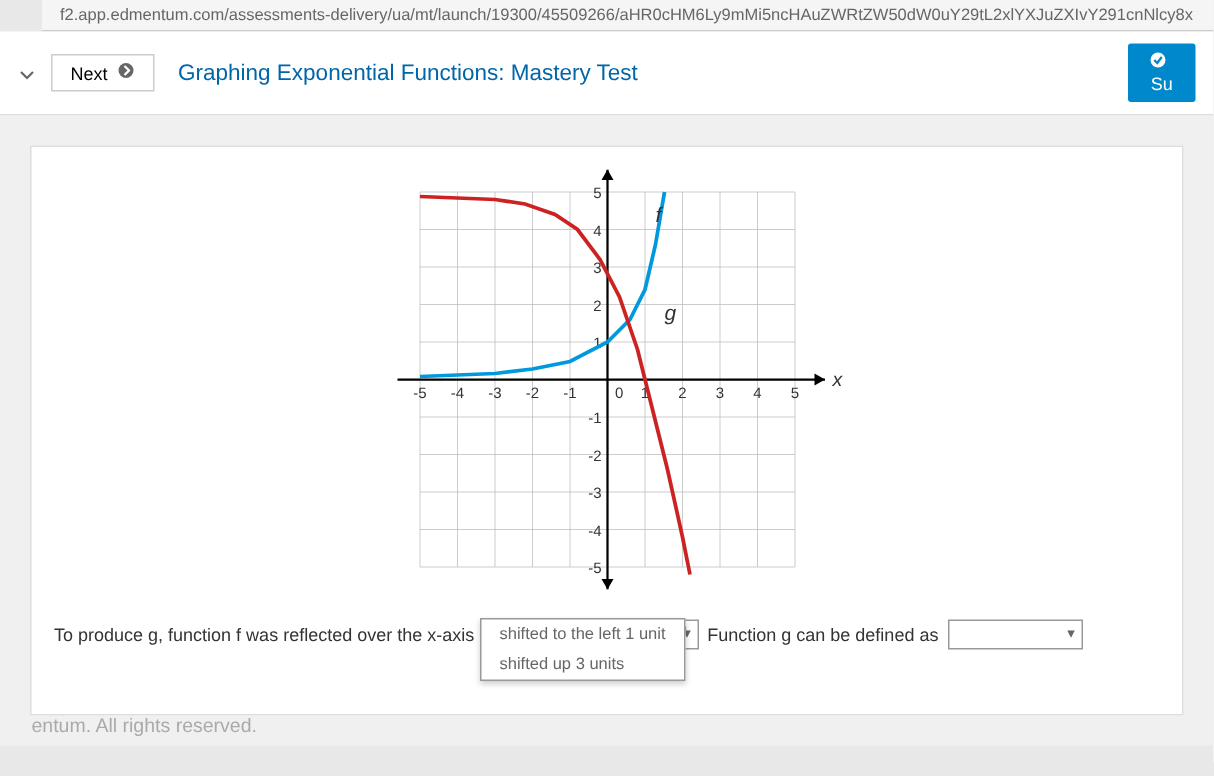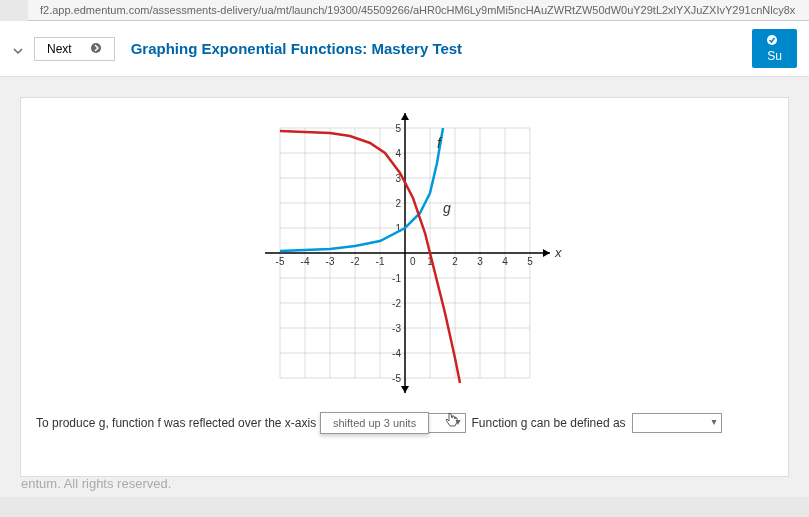--- a/index.html
+++ b/index.html
@@ -2,23 +2,23 @@
 <html><head>
   <meta charset="utf-8">
   <style>
     * { margin: 0; padding: 0; box-sizing: border-box; font-family: Arial, sans-serif; }
     body { background: #e8e8e8; width: 809px; height: 517px; overflow: hidden; }
     
     .url-bar { background: #f5f5f5; padding: 4px 12px; font-size: 11px; color: #666; border-bottom: 1px solid #ccc; margin-left: 28px; }
     
     .header { background: #fff; display: flex; align-items: center; padding: 8px 12px; border-bottom: 1px solid #ddd; }
     .dropdown-icon { width: 12px; height: 12px; margin-right: 10px; }
-    .next-btn { background: #fff; border: 1px solid #ccc; padding: 4px 12px; font-size: 12px; display: flex; align-items: flex-end; margin-right: 16px; cursor: pointer; gap: 12px; }
+    .next-btn { background: #fff; border: 1px solid #ccc; padding: 4px 12px; font-size: 12px; display: flex; align-items: flex-end; margin-right: 16px; cursor: pointer; }
     .next-btn .arrow { margin-left: 6px; font-size: 10px; }
-    .title { color: #0066aa; font-size: 15px; font-weight: bold; }
+    .title { color: #0066aa; font-size: 15px; font-weight: normal; }
     .submit-btn { margin-left: auto; background: #0088cc; color: #fff; border: none; padding: 5px 14px; font-size: 12px; border-radius: 2px; cursor: pointer; display: flex; align-items: center; flex-direction: column; }
     .submit-btn .check { margin-right: 5px; }
     
     .content { background: #f0f0f0; padding: 20px; position: relative; }
     .question-panel { background: #fff; border: 1px solid #ddd; padding: 15px; min-height: 380px; }
     
     .graph-container { display: flex; justify-content: center; margin-bottom: 20px; }
     .graph { position: relative; }
     
     .question-text { font-size: 12px; color: #333; display: flex; align-items: center; flex-wrap: nowrap; gap: 6px; margin-top: 10px; }
@@ -148,18 +148,19 @@
           <svg width="14" height="16" viewBox="0 0 14 16">
               <path d="M4 1 L4 9 L2 7 L1 8 L5 14 L10 14 L12 10 L12 6 L10 5 L10 7 L9 4 L7 4 L7 6 L6 2 Z" fill="#fff" stroke="#333" stroke-width="0.8"></path>
             </svg>
         </span>
       </span>
       <span>Function g can be defined as</span>
       <span class="select-box narrow"></span>
     </div>
 
     <div class="dropdown-menu" style="left:320px; top:335px;">
+      <div class="item">shifted to the left 1 unit</div>
       <div class="item">shifted up 3 units</div>
     </div>
 
   </div>
   <div class="footer-text">entum. All rights reserved.</div>
 </div>
 
 </body></html>

